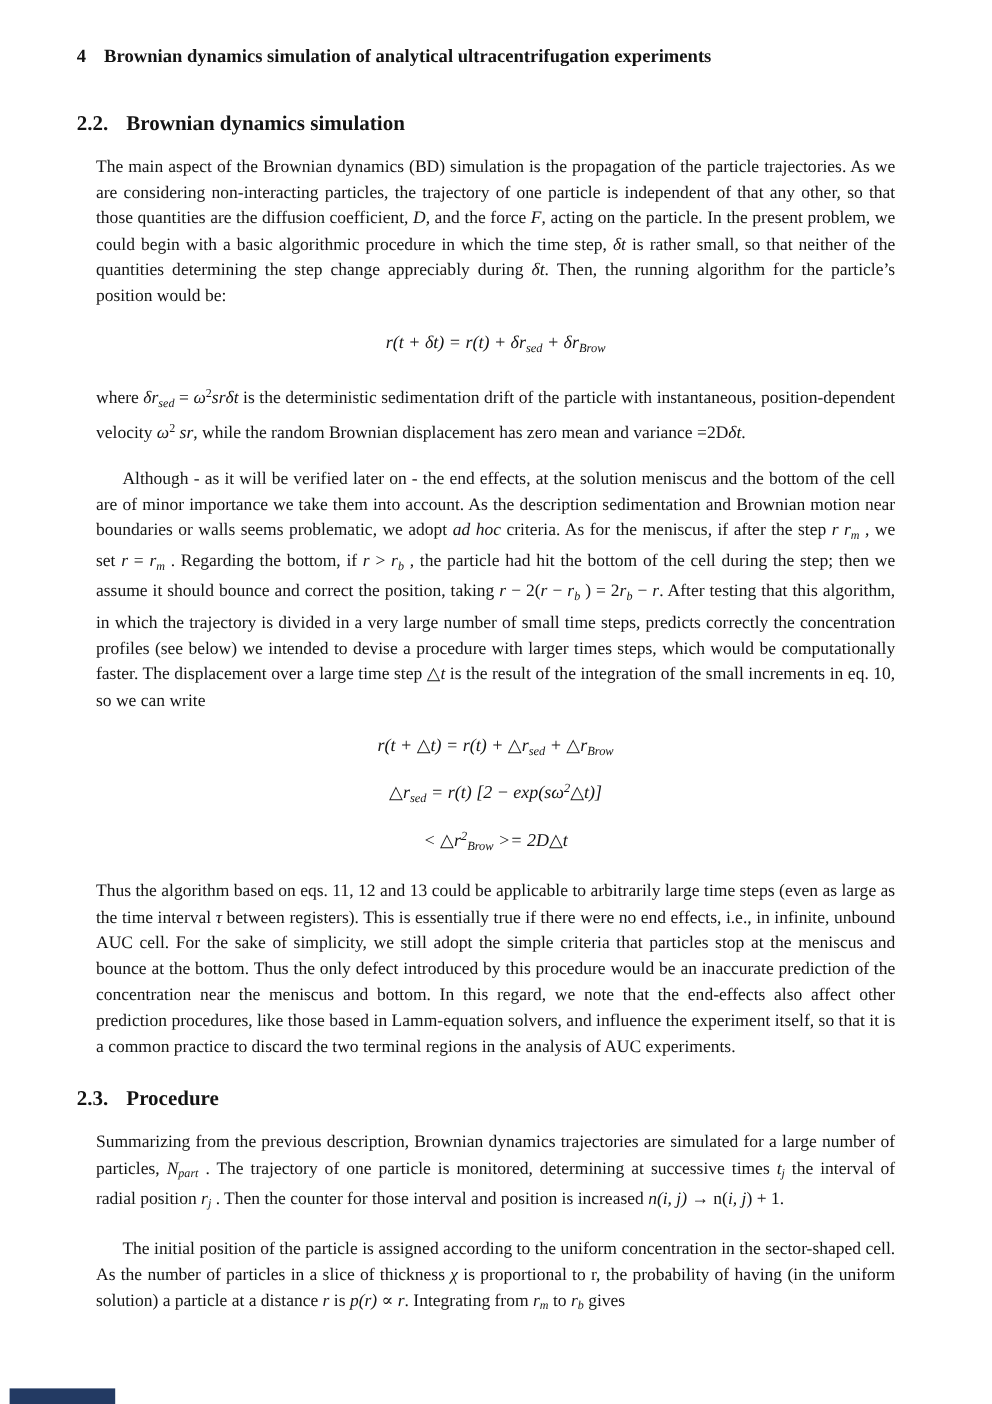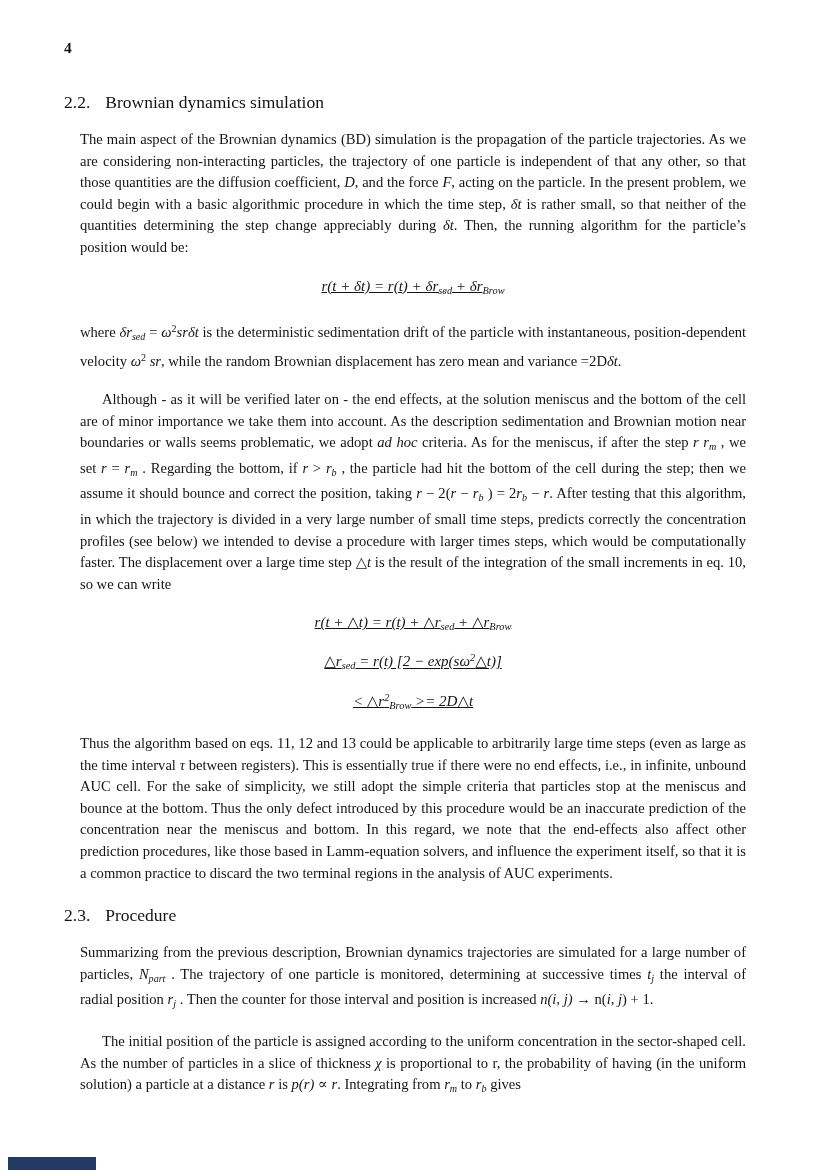--- a/index.html
+++ b/index.html
@@ -14,40 +14,39 @@
     overflow:hidden;
   }
   .running-head{
     display:flex;gap:15px;
     font-weight:bold;
     font-size:15.5px;
     line-height:19px;
   }
   .section-heading{
     display:flex;gap:15px;
-    font-weight:normal;
+    font-weight:bold;
     font-size:17.5px;
     line-height:21px;
     margin:35px 0 9px 0;
   }
   .section-heading.second{margin-top:21px;}
   p.body-text{
     margin:16px;
     text-align:justify;
     font-size:14.6px;
     line-height:21.6px;
   }
   p.indent{text-indent:22px;}
   .equation{
     text-align:center;
     font-style:italic;
     font-size:15px;
     line-height:22px;
     margin:8px 0 9px 0;
-    text-decoration:underline;
   }
   .it{font-style:italic;}
   .sb{font-size:69%;vertical-align:-0.3em;letter-spacing:0;}
   .sp{font-size:69%;vertical-align:0.5em;}
   .frac{
     display:inline-flex;
     flex-direction:column;
     align-items:center;
     vertical-align:middle;
     margin:0 3px;
@@ -63,20 +62,21 @@
     height:13px;
   }
 </style>
 </head>
 <body>
 
 <div class="page">
 
   <header class="running-head">
     <span>4</span>
+    <span>Brownian dynamics simulation of analytical ultracentrifugation experiments</span>
   </header>
 
   <div class="section-heading">
     <span>2.2.</span>
     <span>Brownian dynamics simulation</span>
   </div>
 
   <p class="body-text"><span>The main aspect of the Brownian dynamics (BD) simulation is the propagation of the particle trajectories.  As we are considering non-interacting particles, the trajectory of one particle is independent of that any other, so that those quantities are the diffusion coefficient, </span><span class="it">D</span><span>, and the force </span><span class="it">F</span><span>, acting on the particle. In the present problem, we could begin with a basic algorithmic procedure in which the time step, </span><span class="it">δt</span><span> is rather small, so that neither of the quantities determining the step change appreciably during </span><span class="it">δt</span><span>. Then, the running algorithm for the particle’s position would be:</span></p>
 
   <div class="equation"><span>r(t + δt) = r(t) + δr</span><span class="sb">sed</span><span> + δr</span><span class="sb">Brow</span></div>

